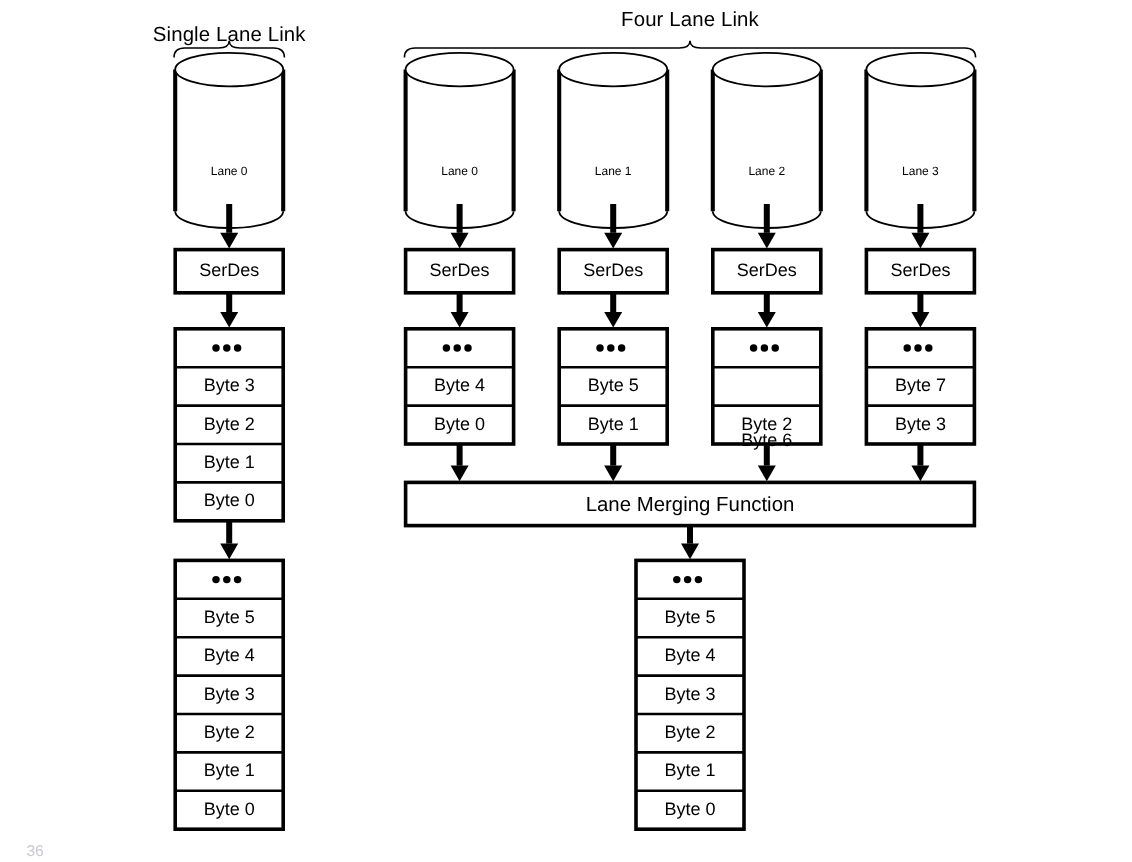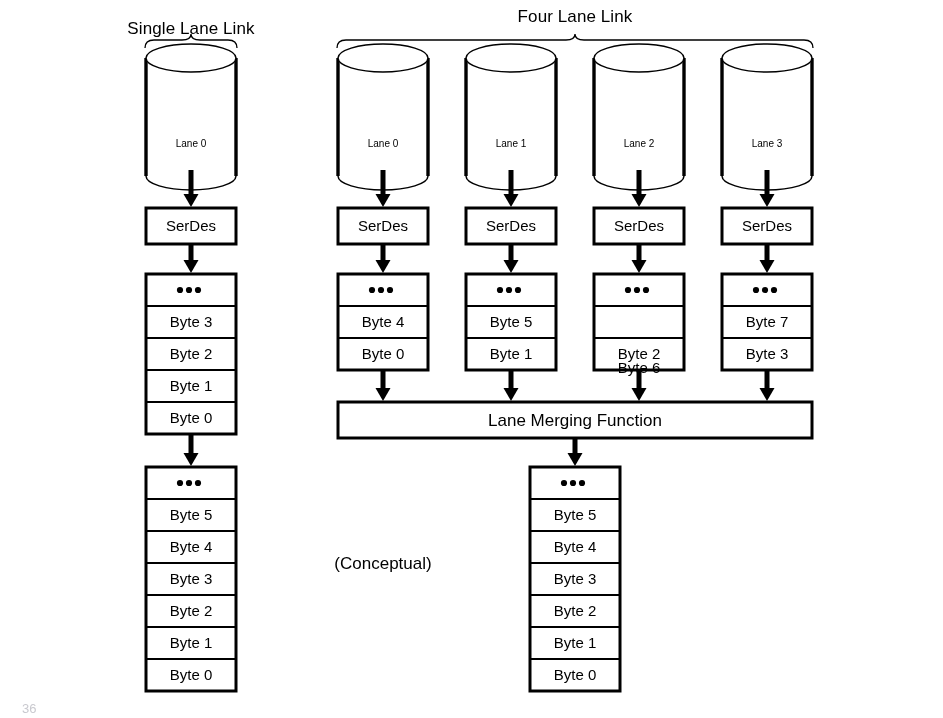--- a/index.html
+++ b/index.html
@@ -296,17 +296,16 @@
       <div class="lbl box-label" style="left: 647px; top: 314px; width: 240px;">Byte 7</div>
       <div class="lbl box-label" style="left: 647px; top: 346px; width: 240px;">Byte 3</div>
       <div class="lbl merge-label" style="left: 455px; top: 412px; width: 240px;">Lane Merging Function</div>
       <div class="lbl box-label" style="left: 455px; top: 507px; width: 240px;">Byte 5</div>
       <div class="lbl box-label" style="left: 455px; top: 539px; width: 240px;">Byte 4</div>
       <div class="lbl box-label" style="left: 455px; top: 571px; width: 240px;">Byte 3</div>
       <div class="lbl box-label" style="left: 455px; top: 603px; width: 240px;">Byte 2</div>
       <div class="lbl box-label" style="left: 455px; top: 635px; width: 240px;">Byte 1</div>
       <div class="lbl box-label" style="left: 455px; top: 667px; width: 240px;">Byte 0</div>
       <div class="lbl stream-caption" style="left: 253px; top: 553px; width: 260px;">
-        <div>(Conceptual)</div>
       </div>
     </div>
   <div class="page-num">36</div>
 </div>
 
 </body></html>

